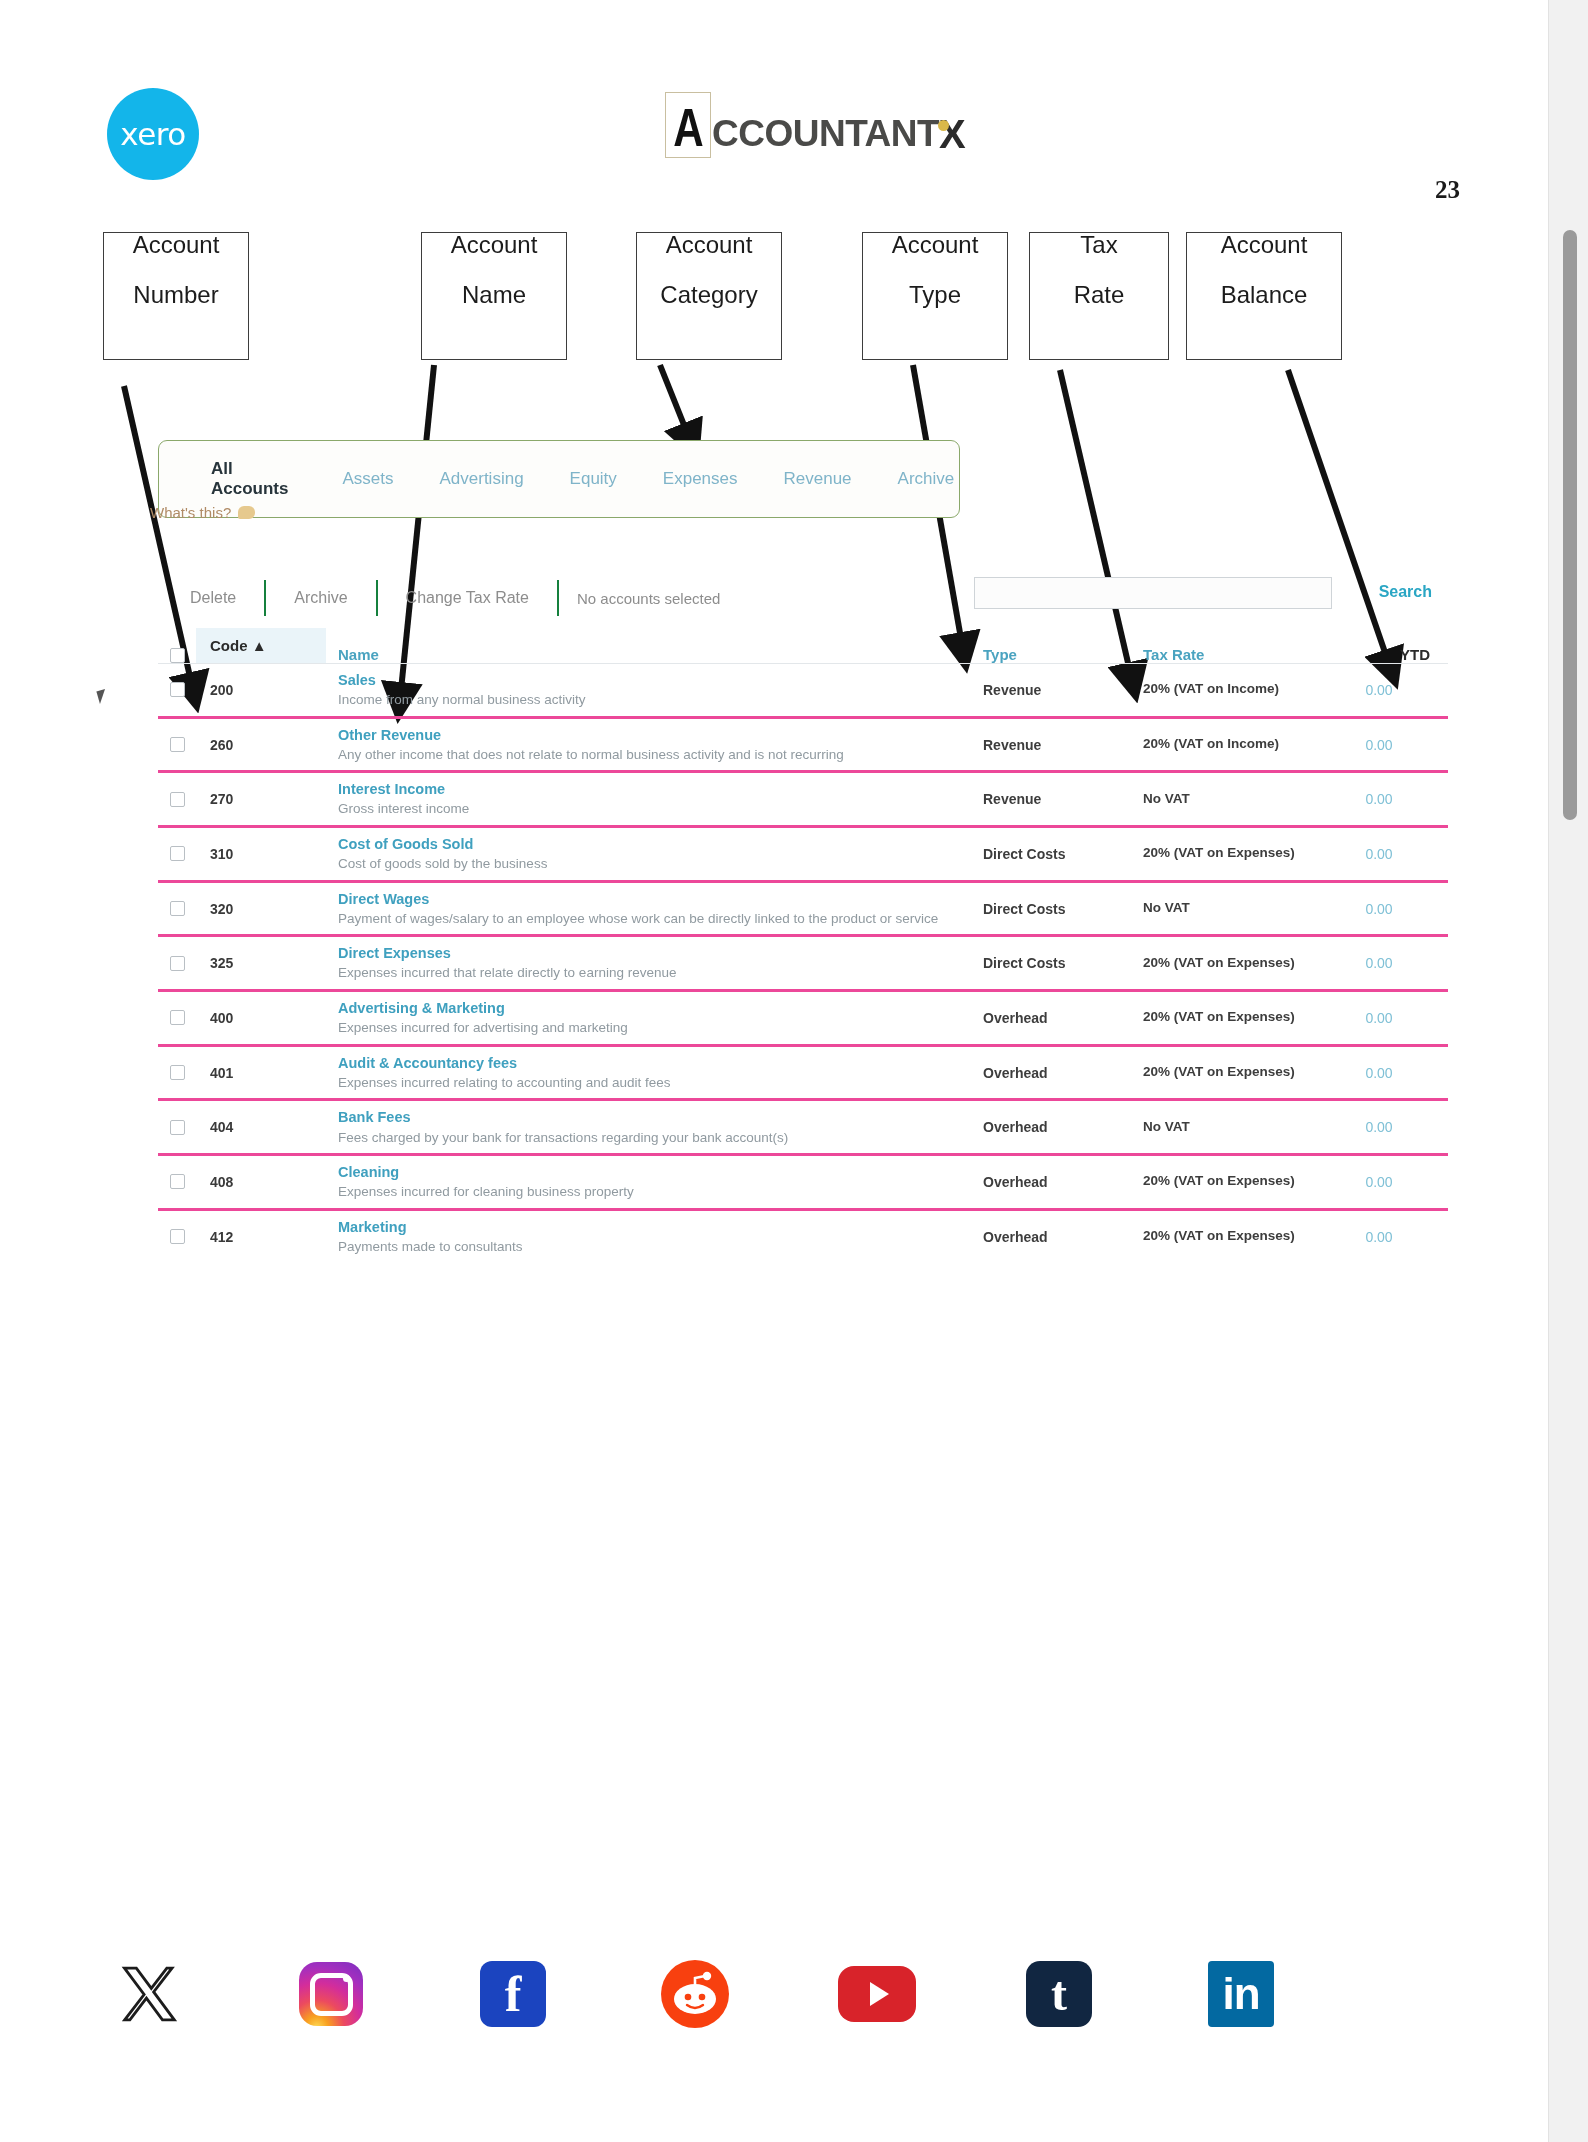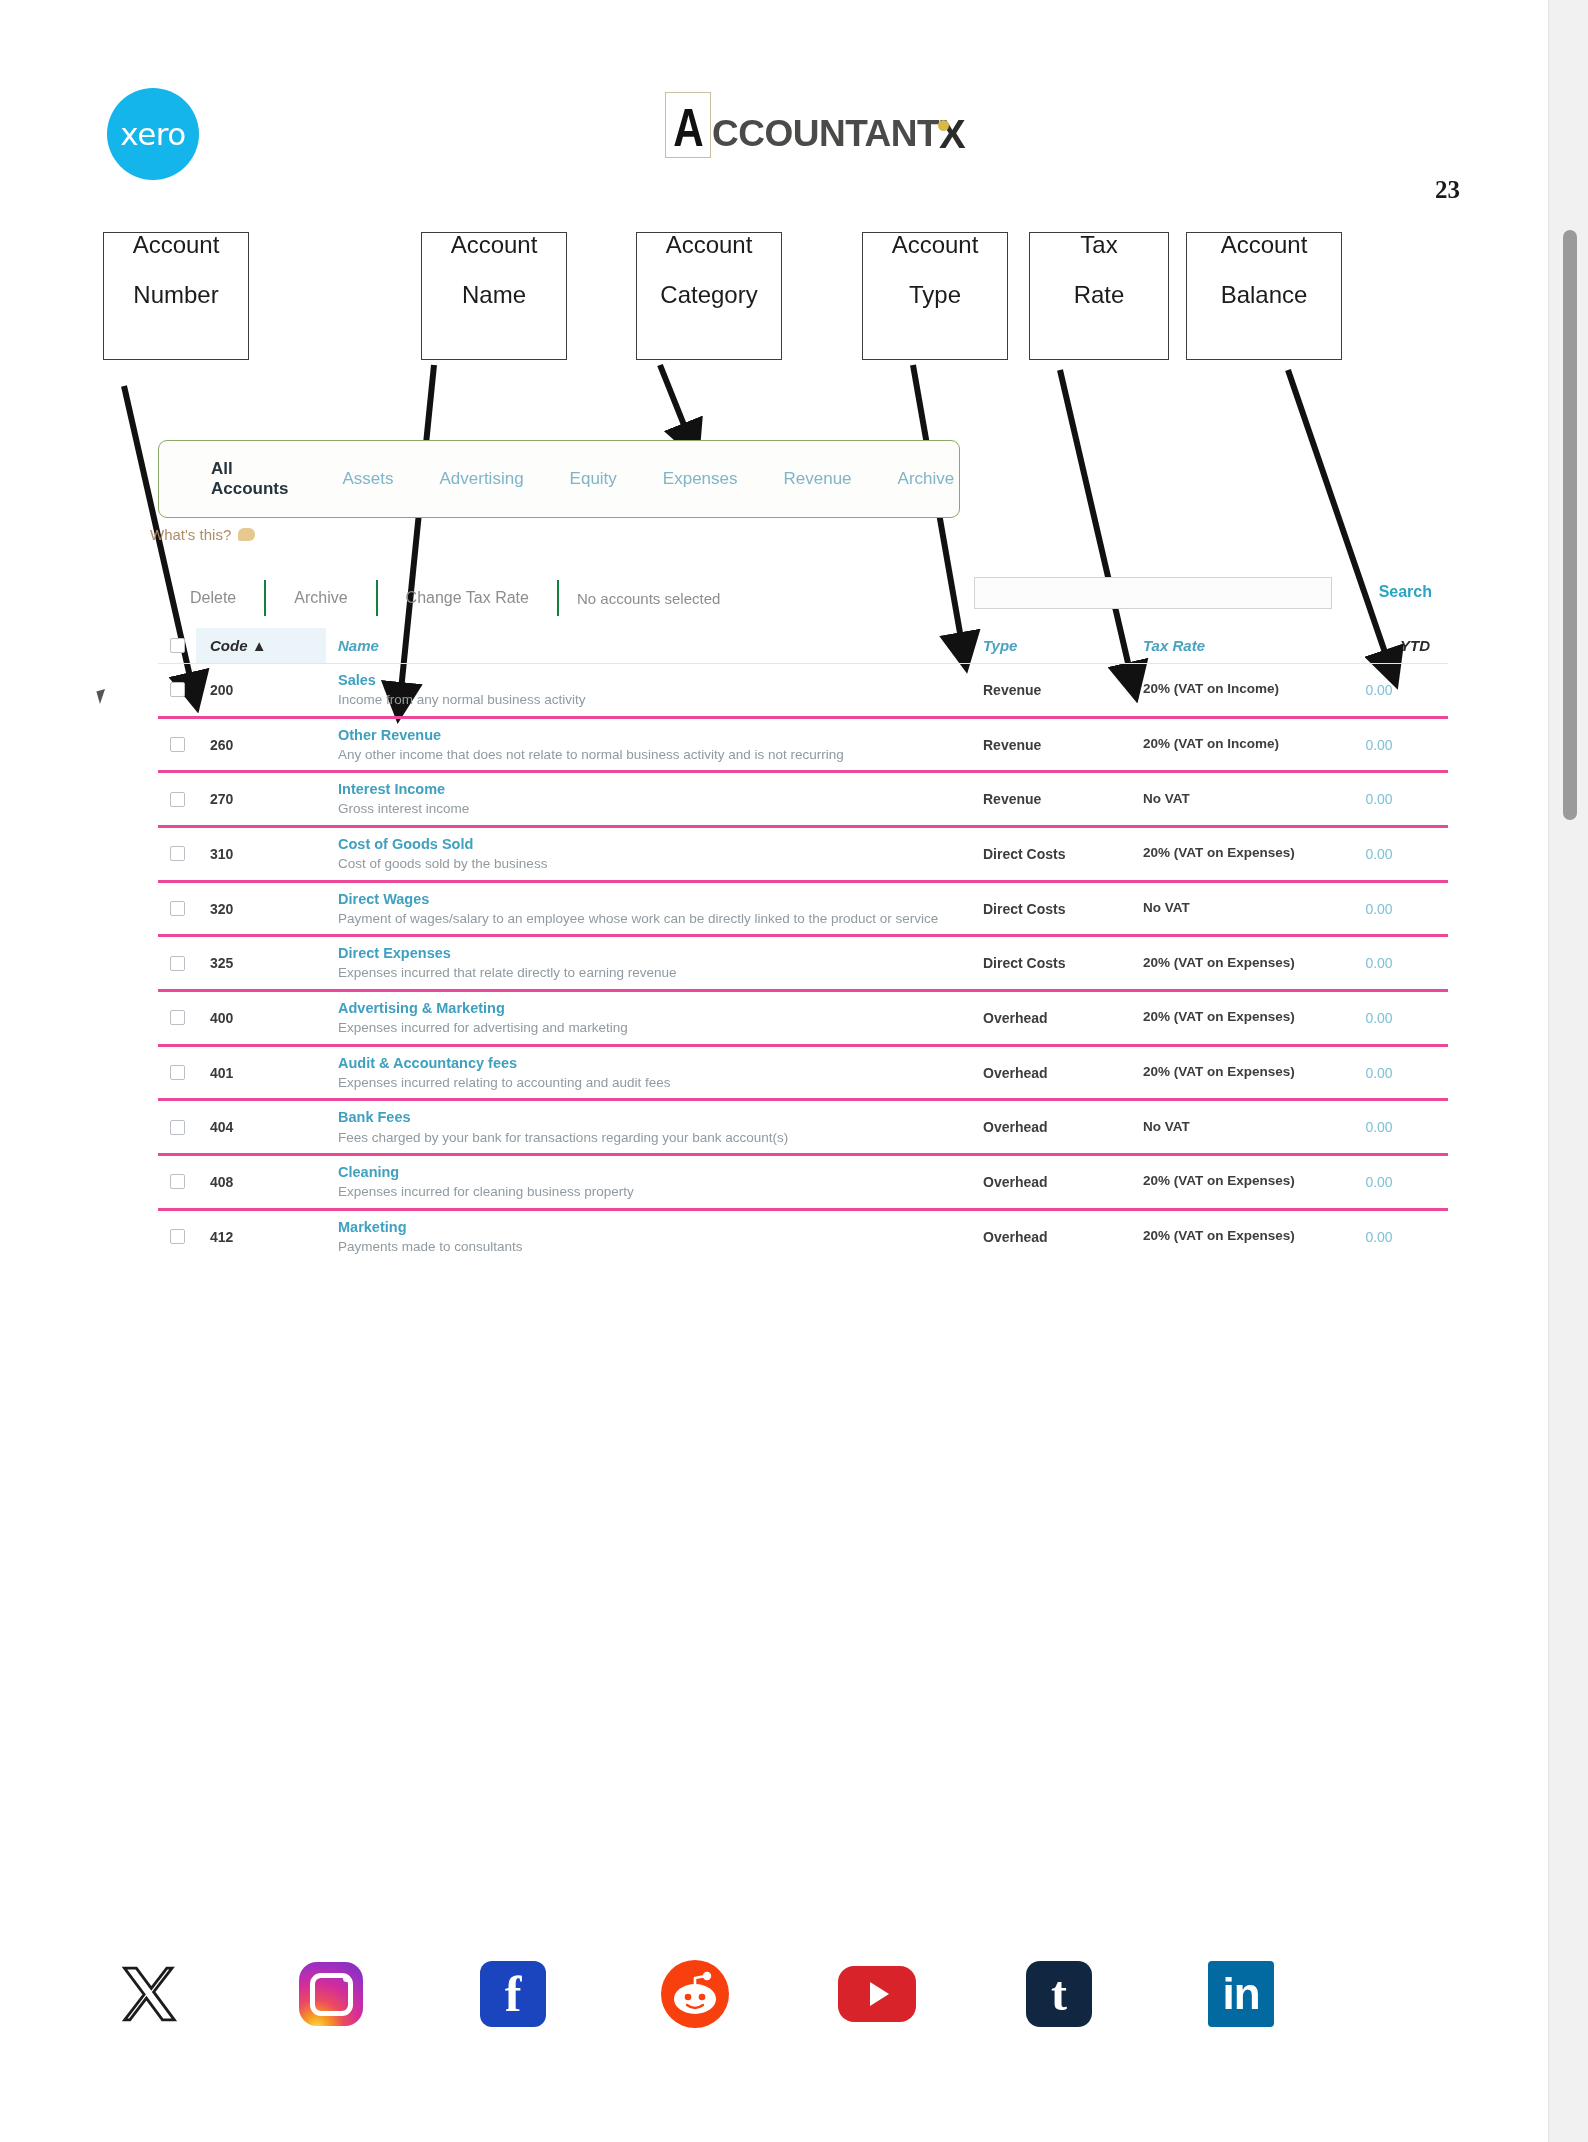--- a/index.html
+++ b/index.html
@@ -112,21 +112,21 @@
   .tab:nth-child(1) { margin-left: 42px; }
   .tab:nth-child(2) { margin-left: 34px; }
   .tab:nth-child(3) { margin-left: 26px; }
   .tab:nth-child(4) { margin-left: 26px; }
   .tab:nth-child(5) { margin-left: 26px; }
   .tab:nth-child(6) { margin-left: 26px; }
   .tab:nth-child(7) { margin-left: 26px; }
 
   .whats-this {
     position: absolute;
-    left: 0px; top: 86px;
+    left: 0px; top: 64px;
     font-size: 15px; color: #b08b66;
     display: flex; align-items: center; gap: 7px;
     filter: blur(0.4px);
   }
   .bubble-icon {
     display:inline-block; width: 17px; height: 13px;
     border-radius: 6px 6px 6px 2px;
     background: #e6c98e;
   }
 
@@ -163,24 +163,24 @@
   }
 
   
   .tbl {
     position: absolute;
     left: 8px; top: 188px;
     width: 1290px;
     filter: blur(0.42px);
   }
   .thead {
-    display: flex; align-items: center;
+    display: flex; align-items: flex-end;
     height: 36px;
     border-bottom: 1.4px solid #e3e7ea;
-    font-size: 15px; font-weight: 700; font-style: italic;
+    font-size: 15px; font-weight: 700;
   }
   .th-check { width: 38px; display:flex; justify-content:center; }
   .th-code  { width: 130px; color: #2b2b2b; background: #eaf4f9; height:100%;
               display:flex; align-items:center; padding-left: 14px; }
   .th-name  { flex: 1; color: #4aa3c0; padding-left: 12px; }
   .th-type  { width: 160px; color: #4aa3c0; }
   .th-tax   { width: 185px; color: #4aa3c0; }
   .th-ytd   { width: 120px; color: #2b2b2b; text-align: right; padding-right: 18px; }
 
   .chk {

